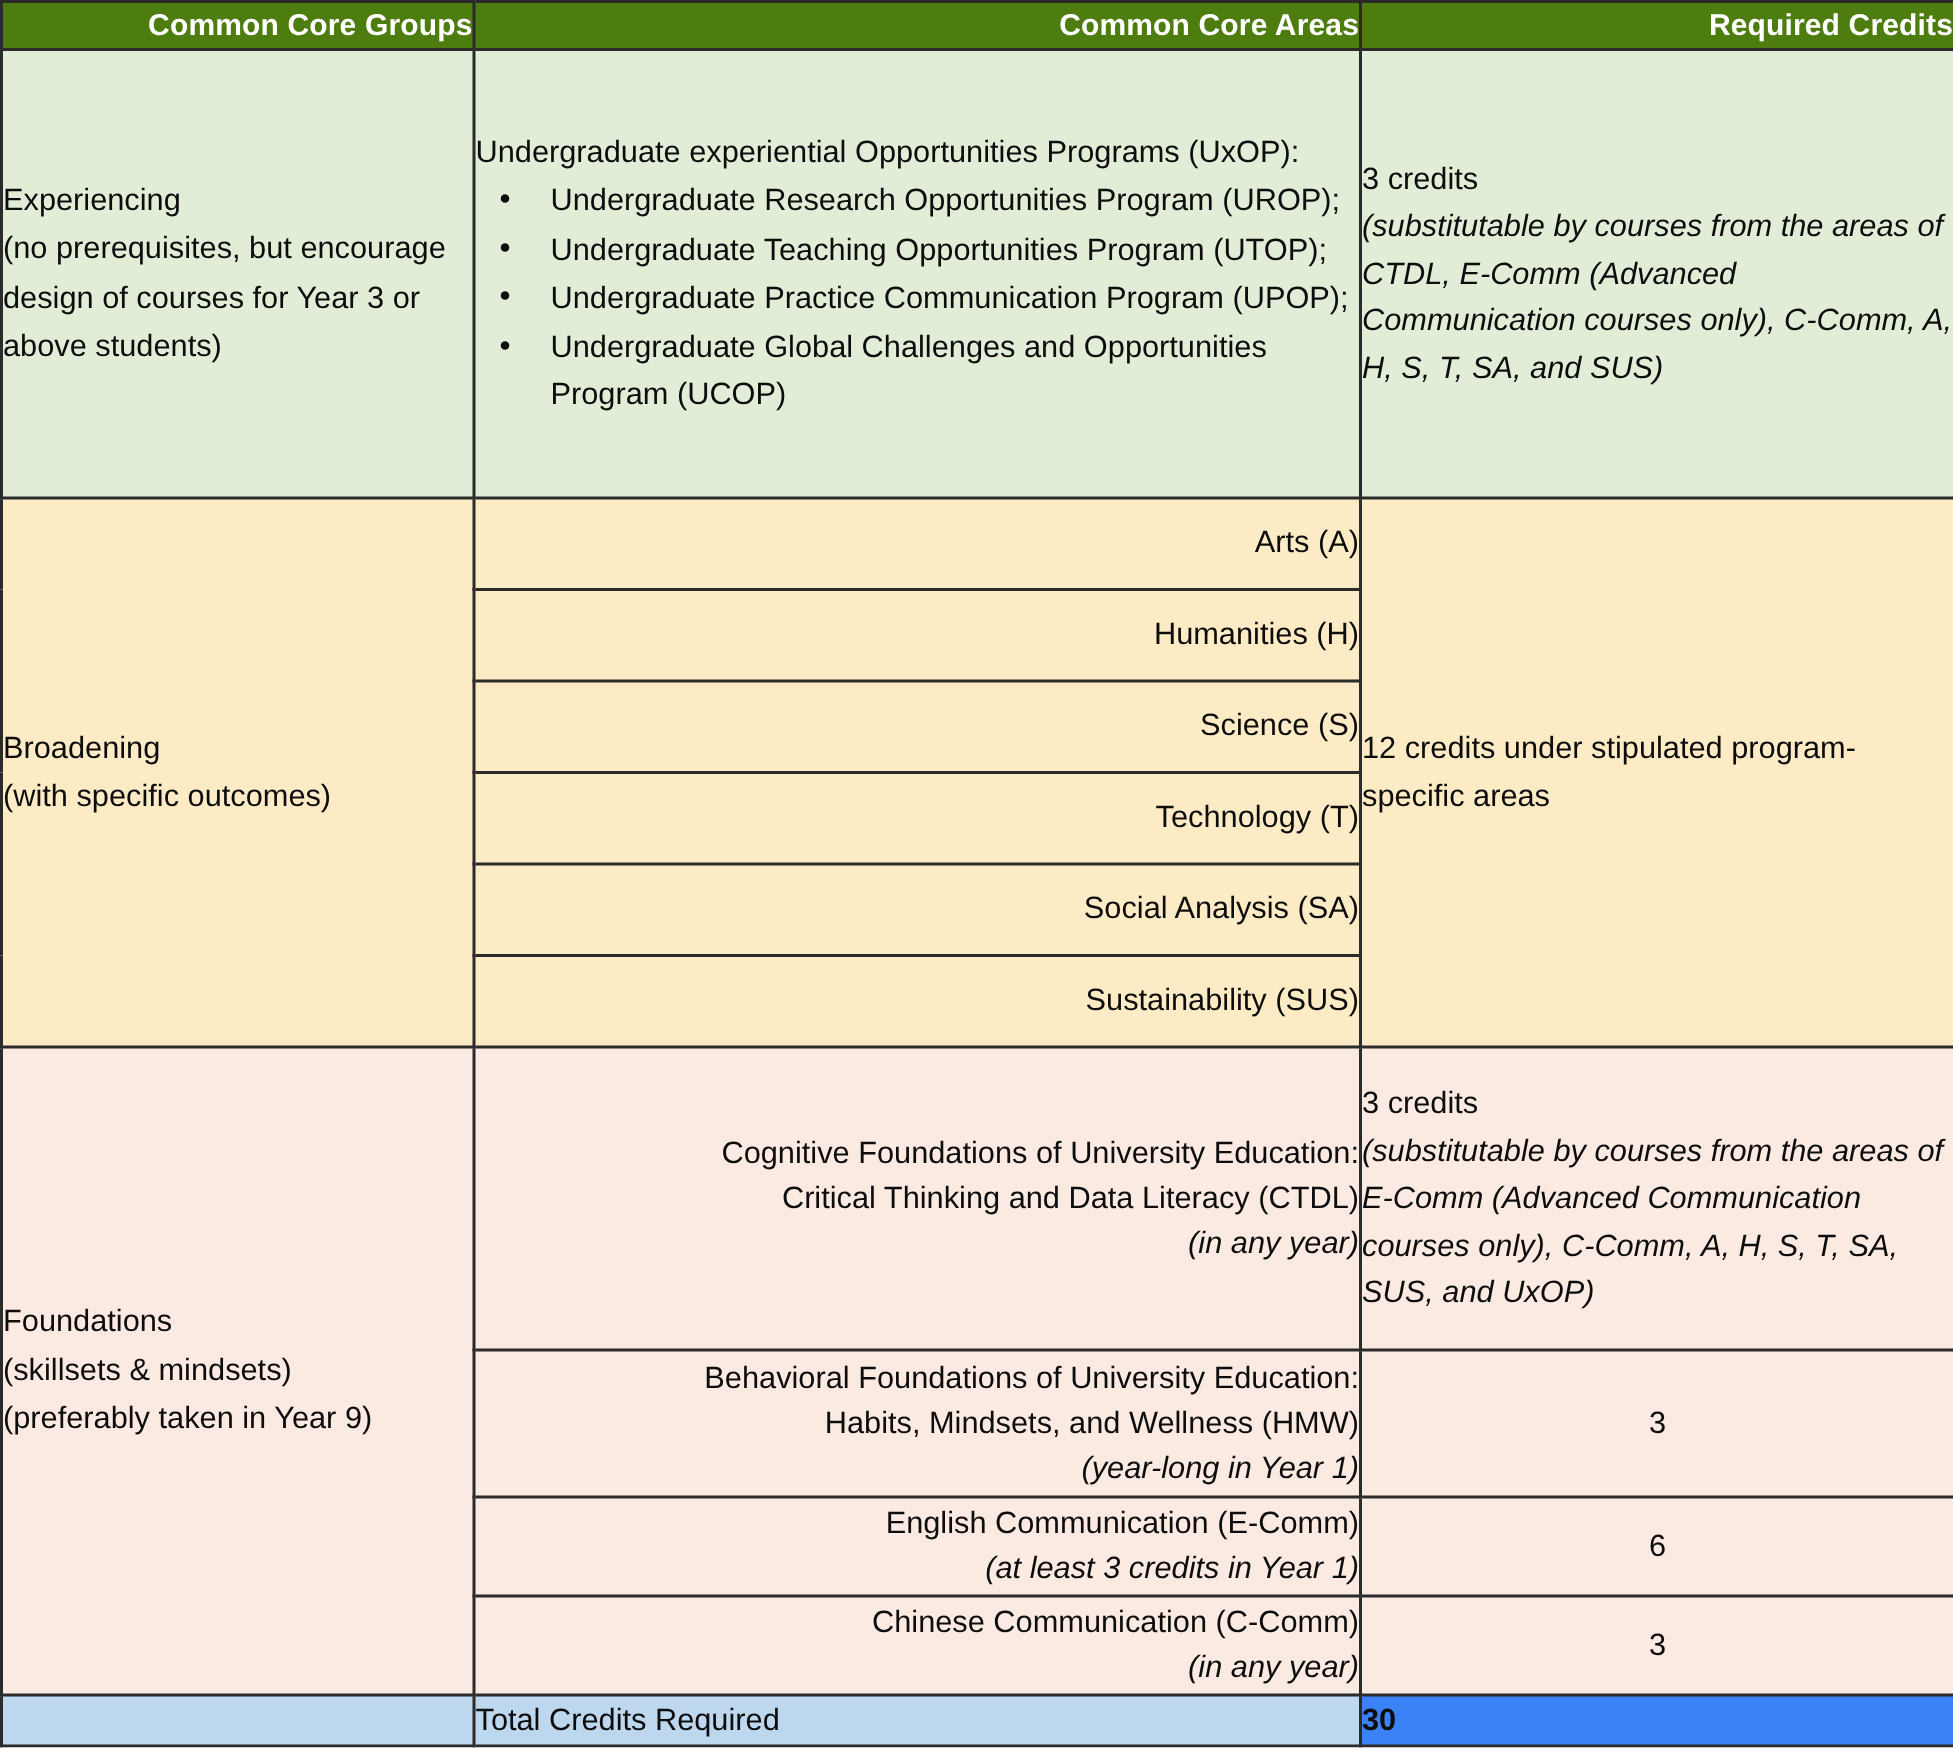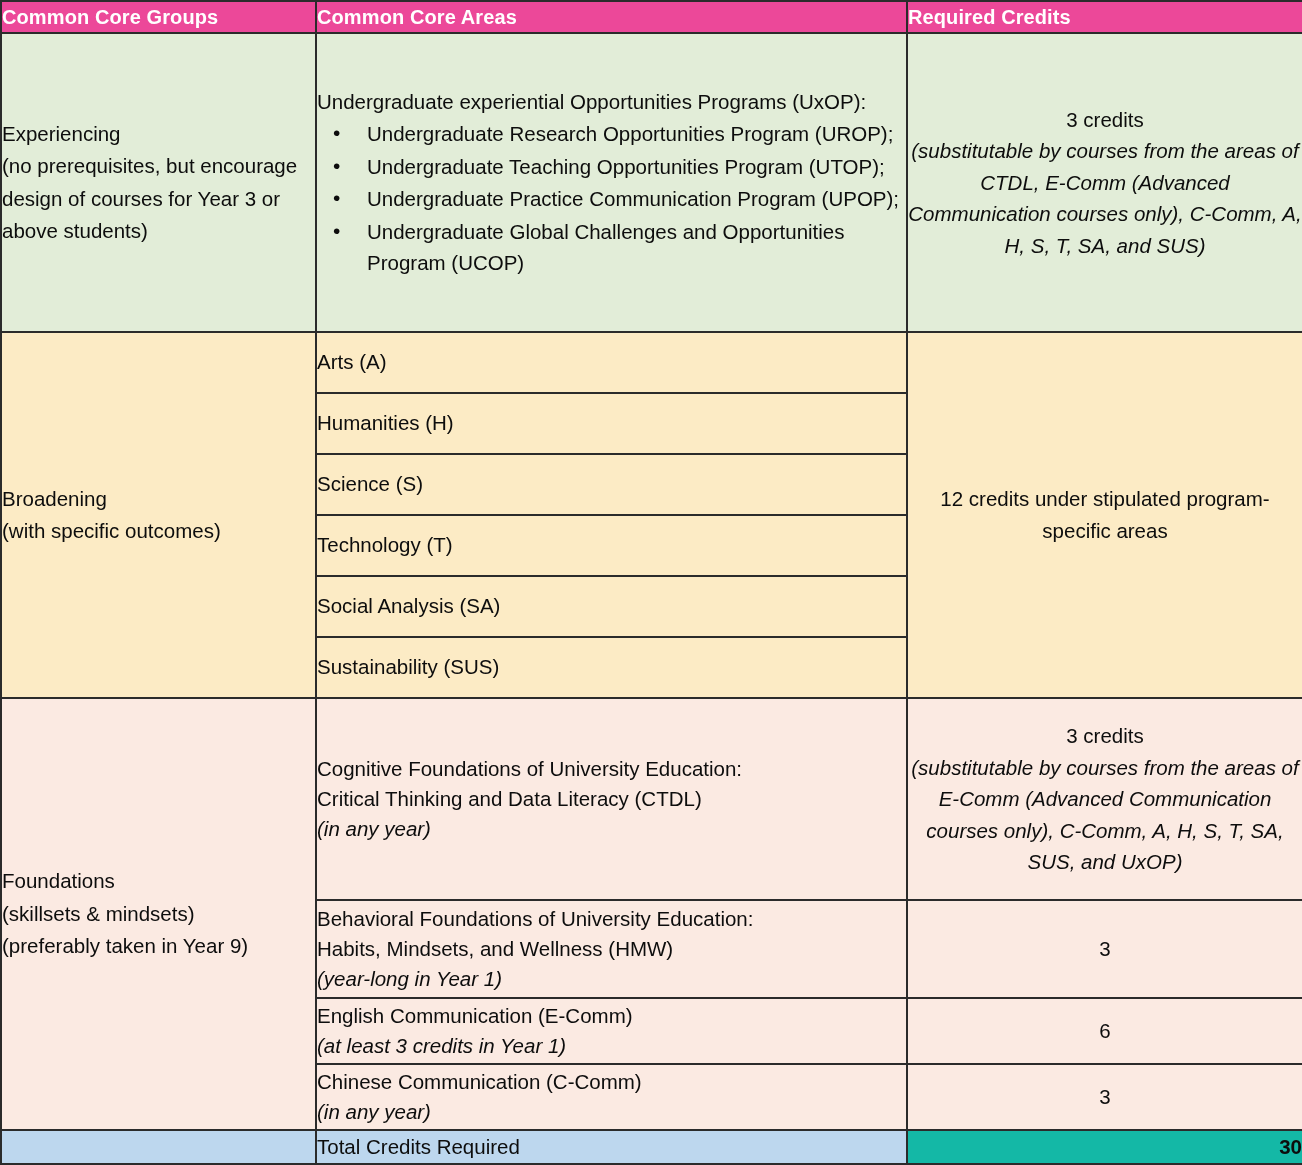--- a/index.html
+++ b/index.html
@@ -23,25 +23,25 @@
   }
 
   #cc-table td, #cc-table th {
     border: 2px solid #2b2b2b;
     padding: 0;
     vertical-align: middle;
   }
 
   
   .hdr {
-    background: #ec4899;
+    background: #4d7c0f;
     color: #ffffff;
     font-weight: bold;
     font-size: 20px;
-    text-align: left;
+    text-align: right;
     height: 30px;
     line-height: 30px;
     border-color: #2b2b2b;
     letter-spacing: 0.1px;
   }
 
   
   .band-green  { background: #E2EDD8; }
   .band-cream  { background: #FCEBC5; }
   .band-pink   { background: #FBEAE2; }
@@ -61,20 +61,21 @@
     padding: 12px 14px 12px 16px;
     font-size: 20.5px;
     line-height: 1.55;
     vertical-align: top;
   }
   .areas-mid {
     padding: 10px 14px 10px 16px;
     font-size: 20.5px;
     line-height: 1.48;
     vertical-align: middle;
+    text-align: right;
   }
   .areas-lead { display: block; margin: 0 0 1px 0; }
   ul.uxop {
     list-style: none;
     margin: 0;
     padding: 0;
   }
   ul.uxop li {
     position: relative;
     padding-left: 50px;
@@ -85,21 +86,20 @@
     content: "\2022";
     position: absolute;
     left: 16px;
     top: -1px;
     font-size: 21px;
   }
   .sub-italic { font-style: italic; display: block; }
 
   
   .cred {
-    text-align: center;
     font-size: 20.5px;
     line-height: 1.54;
     padding: 8px 10px;
     vertical-align: middle;
   }
   .cred .ital { font-style: italic; }
   .cred-num {
     text-align: center;
     font-size: 20.5px;
     vertical-align: middle;
@@ -107,24 +107,24 @@
 
   
   .total-lbl {
     background: #BDD7EE;
     font-weight: normal;
     font-size: 20.5px;
     padding: 3px 0 3px 16px;
     height: 32px;
   }
   .total-val {
-    background: #14b8a6;
+    background: #3b82f6;
     font-weight: bold;
     font-size: 20.5px;
-    text-align: right;
+    text-align: left;
     height: 32px;
   }
   .total-blank { background: #BDD7EE; }
 
   
   .r-area { height: 59px; }
 </style>
 </head>
 <body>
 

